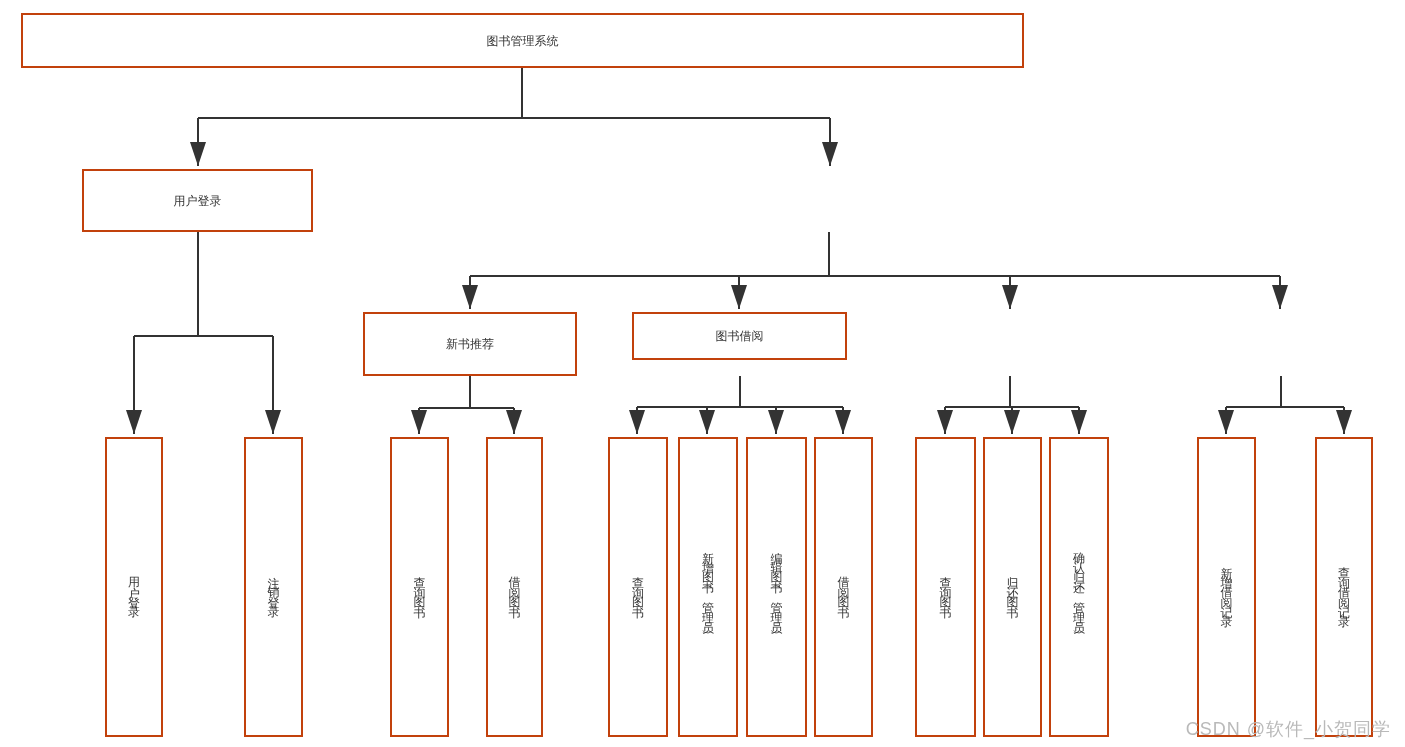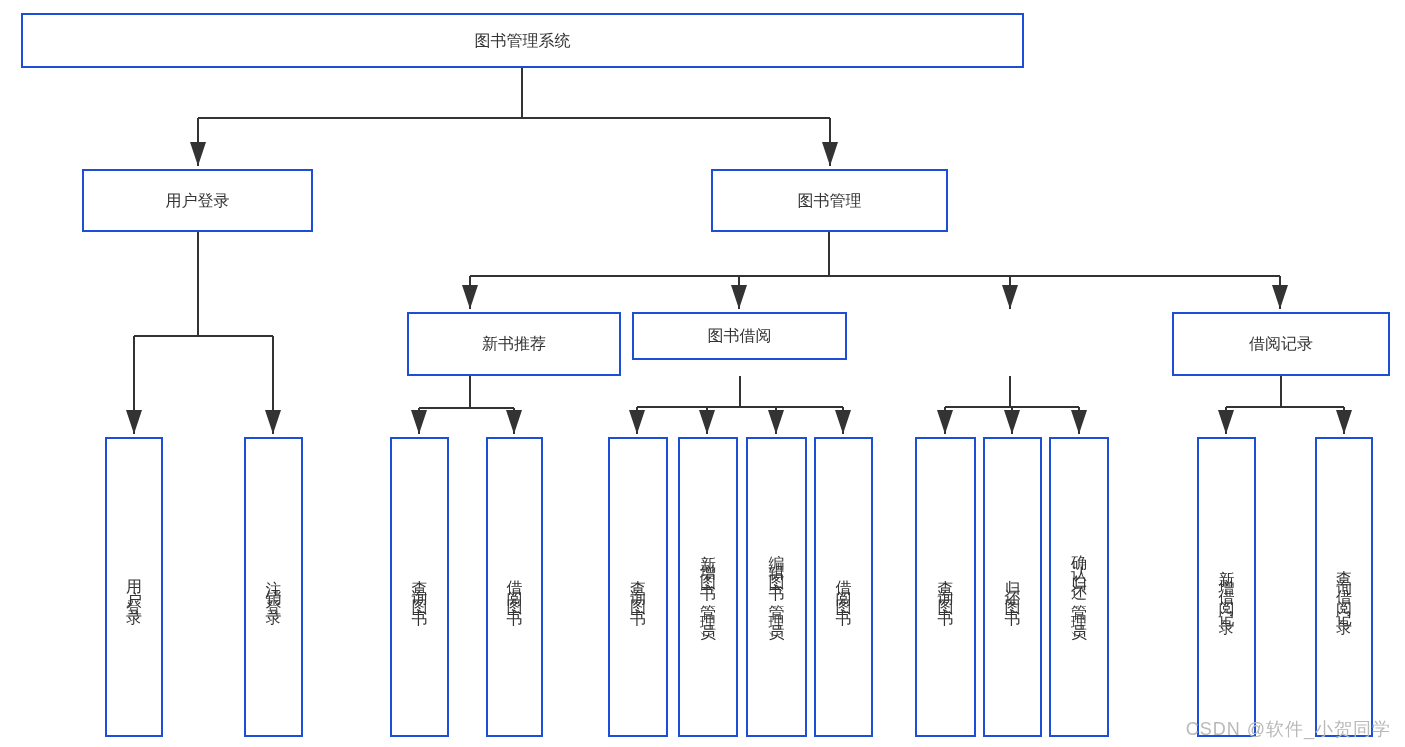--- a/index.html
+++ b/index.html
@@ -8,26 +8,26 @@
     width:1405px;height:747px;
     background:#ffffff;
     font-family:"Liberation Sans","DejaVu Sans",sans-serif;
     overflow:hidden;
   }
   #wires{position:absolute;left:0;top:0;width:1405px;height:747px;}
   .box{
     position:absolute;
     box-sizing:border-box;
     background:#ffffff;
-    border:2px solid #1d4ed8;
+    border:2px solid #c2410c;
     color:#333333;
     display:flex;
     align-items:center;
     justify-content:center;
-    font-size:16px;
+    font-size:12px;
     line-height:1;
     z-index:2;
   }
   .vbox span{
     writing-mode:vertical-rl;
     text-orientation:mixed;
     letter-spacing:10px;
     white-space:nowrap;
   }
   #watermark{
@@ -84,25 +84,23 @@
 
       <path d="M1281,376 V407 M1226,407 H1344"></path>
       <path d="M1226,407 V434" marker-end="url(#arrow)"></path>
       <path d="M1344,407 V434" marker-end="url(#arrow)"></path>
     </g>
   </svg>
 
   <div class="box" style="left:21px;top:13px;width:1003px;height:55px;">图书管理系统</div>
 
   <div class="box" style="left:82px;top:169px;width:231px;height:63px;">用户登录</div>
-  <div class="box" style="left:711px;top:169px;width:237px;height:63px;">图书管理</div>
 
-  <div class="box" style="left:363px;top:312px;width:214px;height:64px;margin-left:44px;">新书推荐</div>
+  <div class="box" style="left:363px;top:312px;width:214px;height:64px;">新书推荐</div>
   <div class="box" style="left:632px;top:312px;width:215px;height:48px;">图书借阅</div>
-  <div class="box" style="left:1172px;top:312px;width:218px;height:64px;">借阅记录</div>
 
   <div class="box vbox" style="left:105px;top:437px;width:58px;height:300px;">
     <span>用户登录</span>
   </div>
   <div class="box vbox" style="left:244px;top:437px;width:59px;height:300px;">
     <span>注销登录</span>
   </div>
 
   <div class="box vbox" style="left:390px;top:437px;width:59px;height:300px;">
     <span>查询图书</span>

